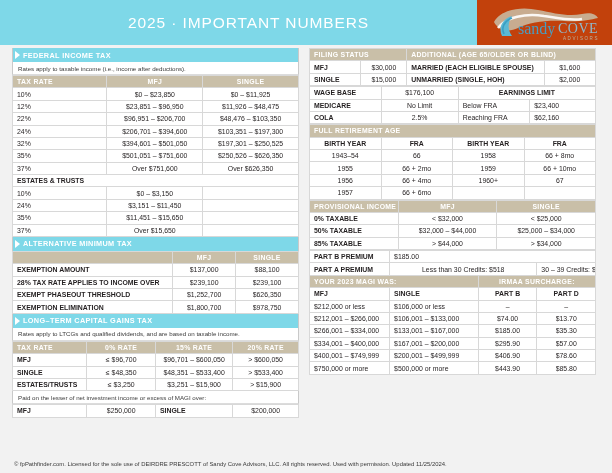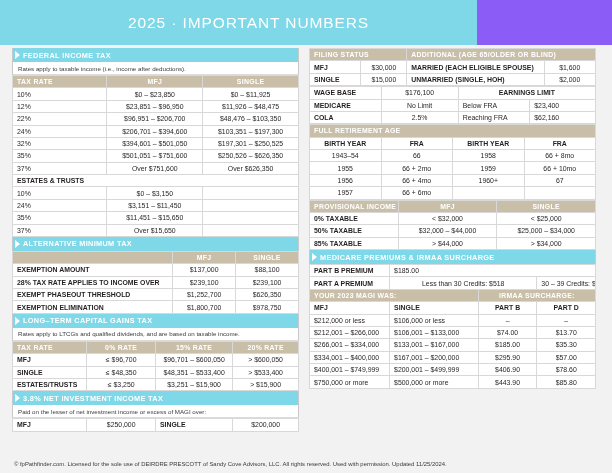--- a/index.html
+++ b/index.html
@@ -8,21 +8,21 @@
     width: 612px; height: 473px;
     background: #f2f2f2;
     font-family: "Liberation Sans", sans-serif;
     color: #231f20;
     overflow: hidden;
   }
   
   .header {
     position: relative;
     height: 45px;
-    background: #8b5cf6;
+    background: #c2410c;
   }
   .header-band {
     position: absolute; left:0; top:0;
     width: 477px; height: 45px;
     background: #7ed8e8;
   }
   .header-title {
     position: absolute;
     left: 0; top: 0;
     width: 477px; height: 45px;
@@ -121,20 +121,31 @@
     color: #3a3a3a;
     background: #f2f2f2;
   }
 </style>
 </head>
 <body>
 
 <div class="header">
   <div class="header-band"></div>
   <div class="header-title">2025 · IMPORTANT NUMBERS</div>
+  <div class="logo">
+    <svg width="118" height="42" viewBox="0 0 118 42" xmlns="http://www.w3.org/2000/svg">
+      <path d="M8 20 C14 8, 34 4, 52 8 C68 11, 82 15, 96 12 C104 10, 110 12, 112 16 C104 18, 92 20, 78 19 C60 18, 44 20, 32 26 C22 31, 12 28, 8 20 Z" fill="#c9bfa8" opacity="0.85"></path>
+      <path d="M12 26 C20 15, 40 11, 58 14 C72 16, 84 19, 96 17" fill="none" stroke="#ffffff" stroke-width="2.5" opacity="0.9"></path>
+      <path d="M16 34 C12 26, 16 17, 26 14 C22 20, 21 27, 26 34 Z" fill="#5bb9d4"></path>
+      <path d="M18 32 C15 26, 18 19, 26 16" fill="none" stroke="#3b9fc4" stroke-width="1.6"></path>
+      <text x="32" y="32" font-family="Liberation Serif, serif" font-size="16" fill="#4a9cc0">sandy</text>
+      <text x="72" y="31" font-family="Liberation Serif, serif" font-size="14" fill="#8fb9cc" letter-spacing="0.5">COVE</text>
+      <text x="77" y="38" font-family="Liberation Sans, sans-serif" font-size="4.5" fill="#b9b2a0" letter-spacing="1.6">ADVISORS</text>
+    </svg>
+  </div>
 </div>
 
 <div class="sheet">
 
   <div class="col">
 
     <div class="sect">FEDERAL INCOME TAX</div>
     <div class="note">Rates apply to taxable income (i.e., income after deductions).</div>
     <table class="outer">
       <colgroup>
@@ -275,21 +286,20 @@
       </tr>
       <tr>
         <td class="lbl">ESTATES/TRUSTS</td>
         <td>≤ $3,250</td>
         <td>$3,251 – $15,900</td>
         <td>&gt; $15,900</td>
       </tr>
     </tbody>
       </table>
 
-    <div class="sect">3.8% NET INVESTMENT INCOME TAX</div>
     <div class="note">Paid on the lesser of net investment income or excess of MAGI over:</div>
     <table class="outer tbl-bottom">
       <colgroup>
           <col style="width:26%">
           <col style="width:24%">
           <col style="width:27%">
           <col style="width:23%">
         </colgroup>
       <tbody>
           <tr>
@@ -426,21 +436,20 @@
         <td>$25,000 – $34,000</td>
       </tr>
       <tr>
         <td class="lbl">85% TAXABLE</td>
         <td>&gt; $44,000</td>
         <td>&gt; $34,000</td>
       </tr>
     </tbody>
       </table>
 
-    <div class="sect">MEDICARE PREMIUMS &amp; IRMAA SURCHARGE</div>
     <table class="outer tbl-bottom">
       <colgroup>
           <col style="width:28%">
           <col style="width:31%">
           <col style="width:20.5%">
           <col style="width:20.5%">
         </colgroup>
       <tbody>
           <tr>
         <td class="lbl">PART B PREMIUM</td>

